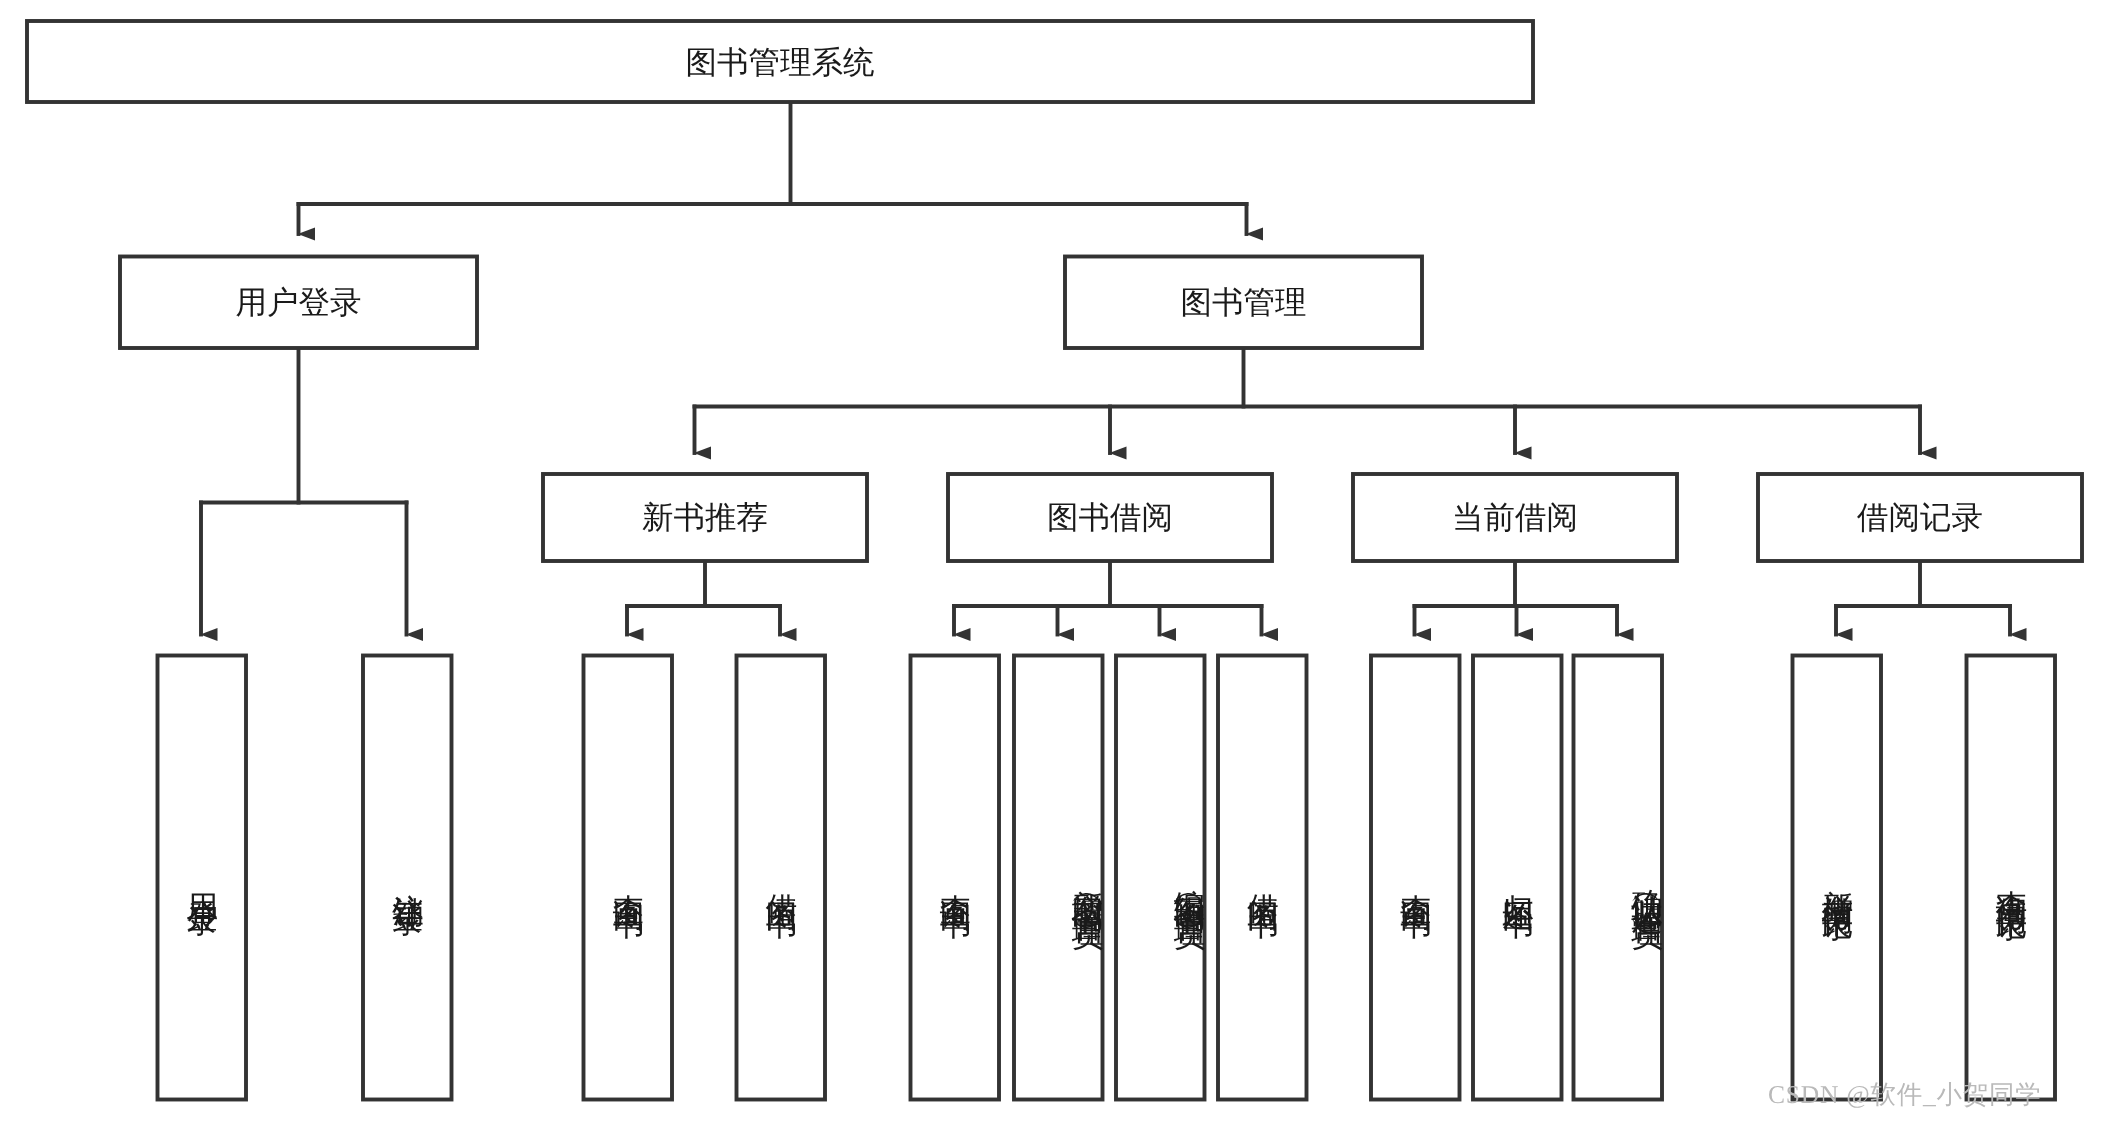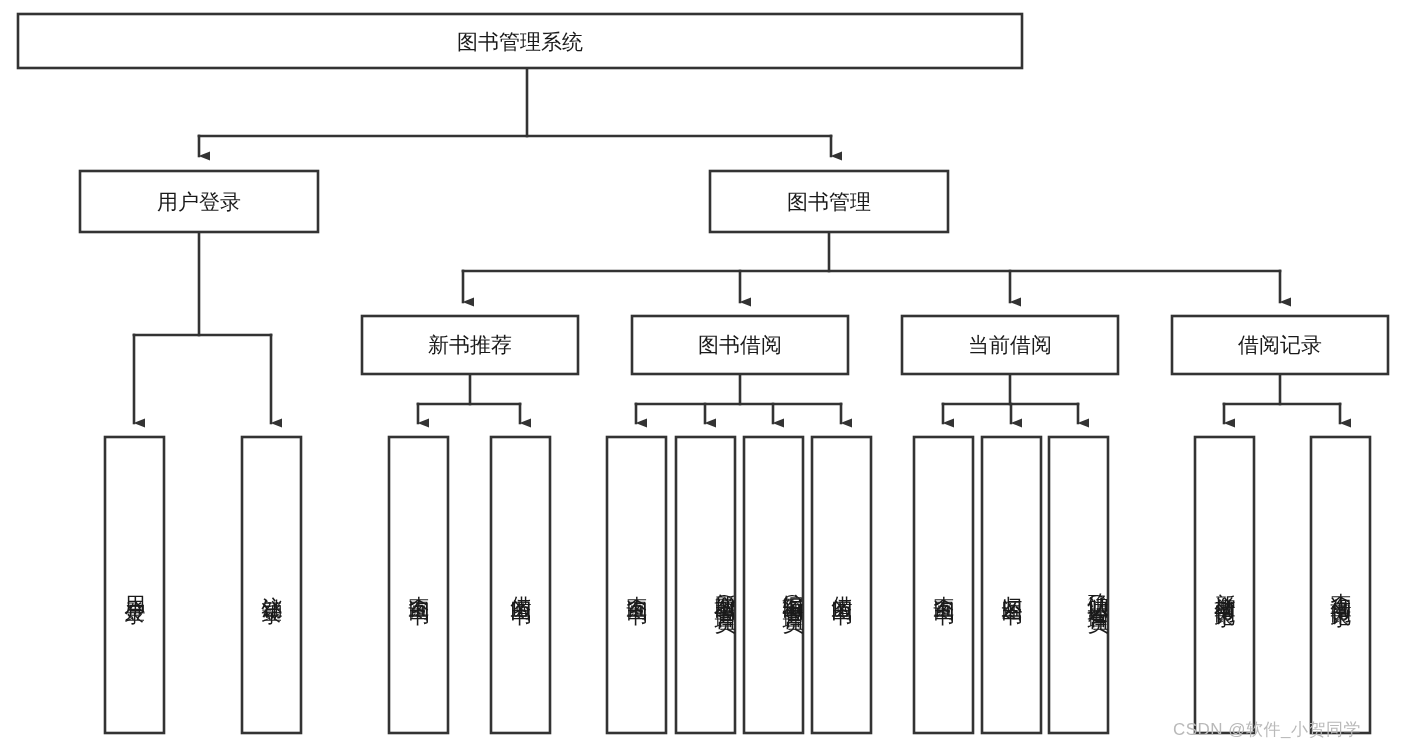--- a/index.html
+++ b/index.html
@@ -62,21 +62,21 @@
     display: flex;
     align-items: center;
     justify-content: center;
     white-space: nowrap;
     pointer-events: none;
   }
   .watermark {
     position: absolute;
     right: 8px;
     bottom: 6px;
-    font-family: Liberation Sans, sans-serif;
+    font-family: Liberation Serif, serif;
     font-size: 17px;
     color: #b9b9b9;
     letter-spacing: 0.5px;
     user-select: none;
   }
 </style>
 </head>
 <body>
 
 <div id="diagram-root">

